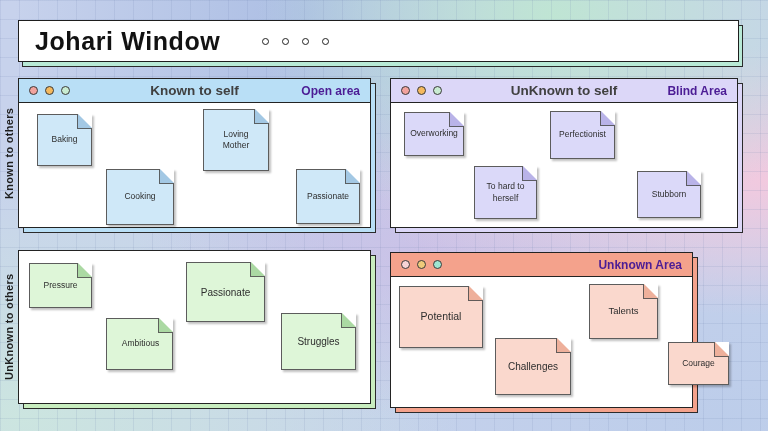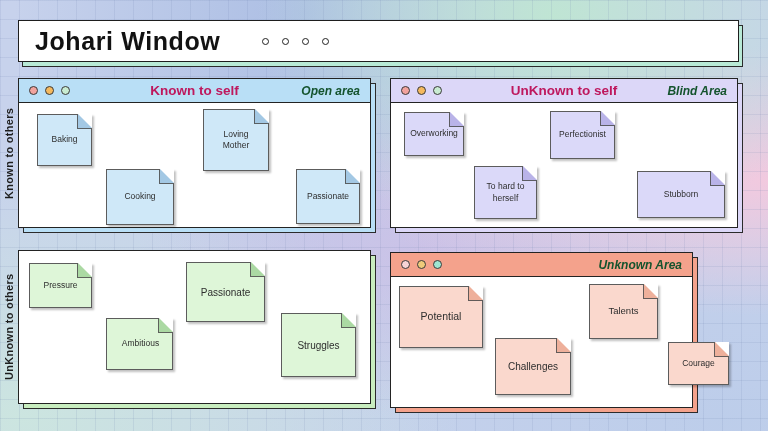--- a/index.html
+++ b/index.html
@@ -58,24 +58,24 @@
 
   .panel header{
     position:relative;height:24px;background:var(--hd);
     border-bottom:1.6px solid #232323;box-sizing:border-box;
     display:flex;align-items:center;
   }
   .lights{display:flex;gap:7px;margin-left:10px;}
   .light{width:9px;height:9px;border-radius:50%;border:1px solid #3a3a3a;box-sizing:border-box;}
   .win-title{
     position:absolute;left:50%;transform:translateX(-50%);
-    font-size:13.5px;font-weight:bold;color:#be185d;white-space:nowrap;
+    font-size:13.5px;font-weight:bold;color:#404040;white-space:nowrap;
   }
   .area-label{
-    margin-left:auto;padding-right:10px;font-size:12px;font-weight:600;color:#14532d;white-space:nowrap;font-style:italic;
+    margin-left:auto;padding-right:10px;font-size:12px;font-weight:600;color:#4c1d95;white-space:nowrap;
   }
   .panel .pbody{position:relative;width:100%;height:calc(100% - 24px);}
 
   
   .note{
     position:absolute;background:var(--nt);border:1px solid #5c5c5c;box-sizing:border-box;
     display:flex;align-items:center;justify-content:center;text-align:center;
     font-size:8.5px;color:#2e2e2e;line-height:1.3;padding:4px 6px;
     box-shadow:2px 2px 2px rgba(0,0,0,0.25);
   }
@@ -150,42 +150,42 @@
           <i class="fold"></i>
         </div>
       <div class="note" style="left:159px;top:8px;width:65px;height:48px;">
           <span>Perfectionist</span>
           <i class="fold"></i>
         </div>
       <div class="note" style="left:83px;top:63px;width:63px;height:53px;">
           <span>To hard to herself</span>
           <i class="fold"></i>
         </div>
-      <div class="note" style="left:246px;top:68px;width:88px;height:47px;">
+      <div class="note" style="left:246px;top:68px;width:64px;height:47px;">
           <span>Stubborn</span>
           <i class="fold"></i>
         </div>
     </div>
   </section>
 
   <section class="panel q-hidden">
     <div class="pbody">
       <div class="note" style="left:10px;top:12px;width:63px;height:45px;">
           <span>Pressure</span>
           <i class="fold"></i>
         </div>
       <div class="note" style="left:87px;top:67px;width:67px;height:52px;padding-left:8px;">
           <span>Ambitious</span>
           <i class="fold"></i>
         </div>
       <div class="note" style="left:167px;top:11px;width:79px;height:60px;font-size:10px;">
           <span>Passionate</span>
           <i class="fold"></i>
         </div>
-      <div class="note" style="left:262px;top:62px;width:75px;height:64px;font-size:10px;">
+      <div class="note" style="left:262px;top:62px;width:75px;height:57px;font-size:10px;">
           <span>Struggles</span>
           <i class="fold"></i>
         </div>
     </div>
   </section>
 
   <section class="panel q-unknown">
     <header>
       <div class="lights">
         <span class="light" style="background:#f7d4d6"></span>

